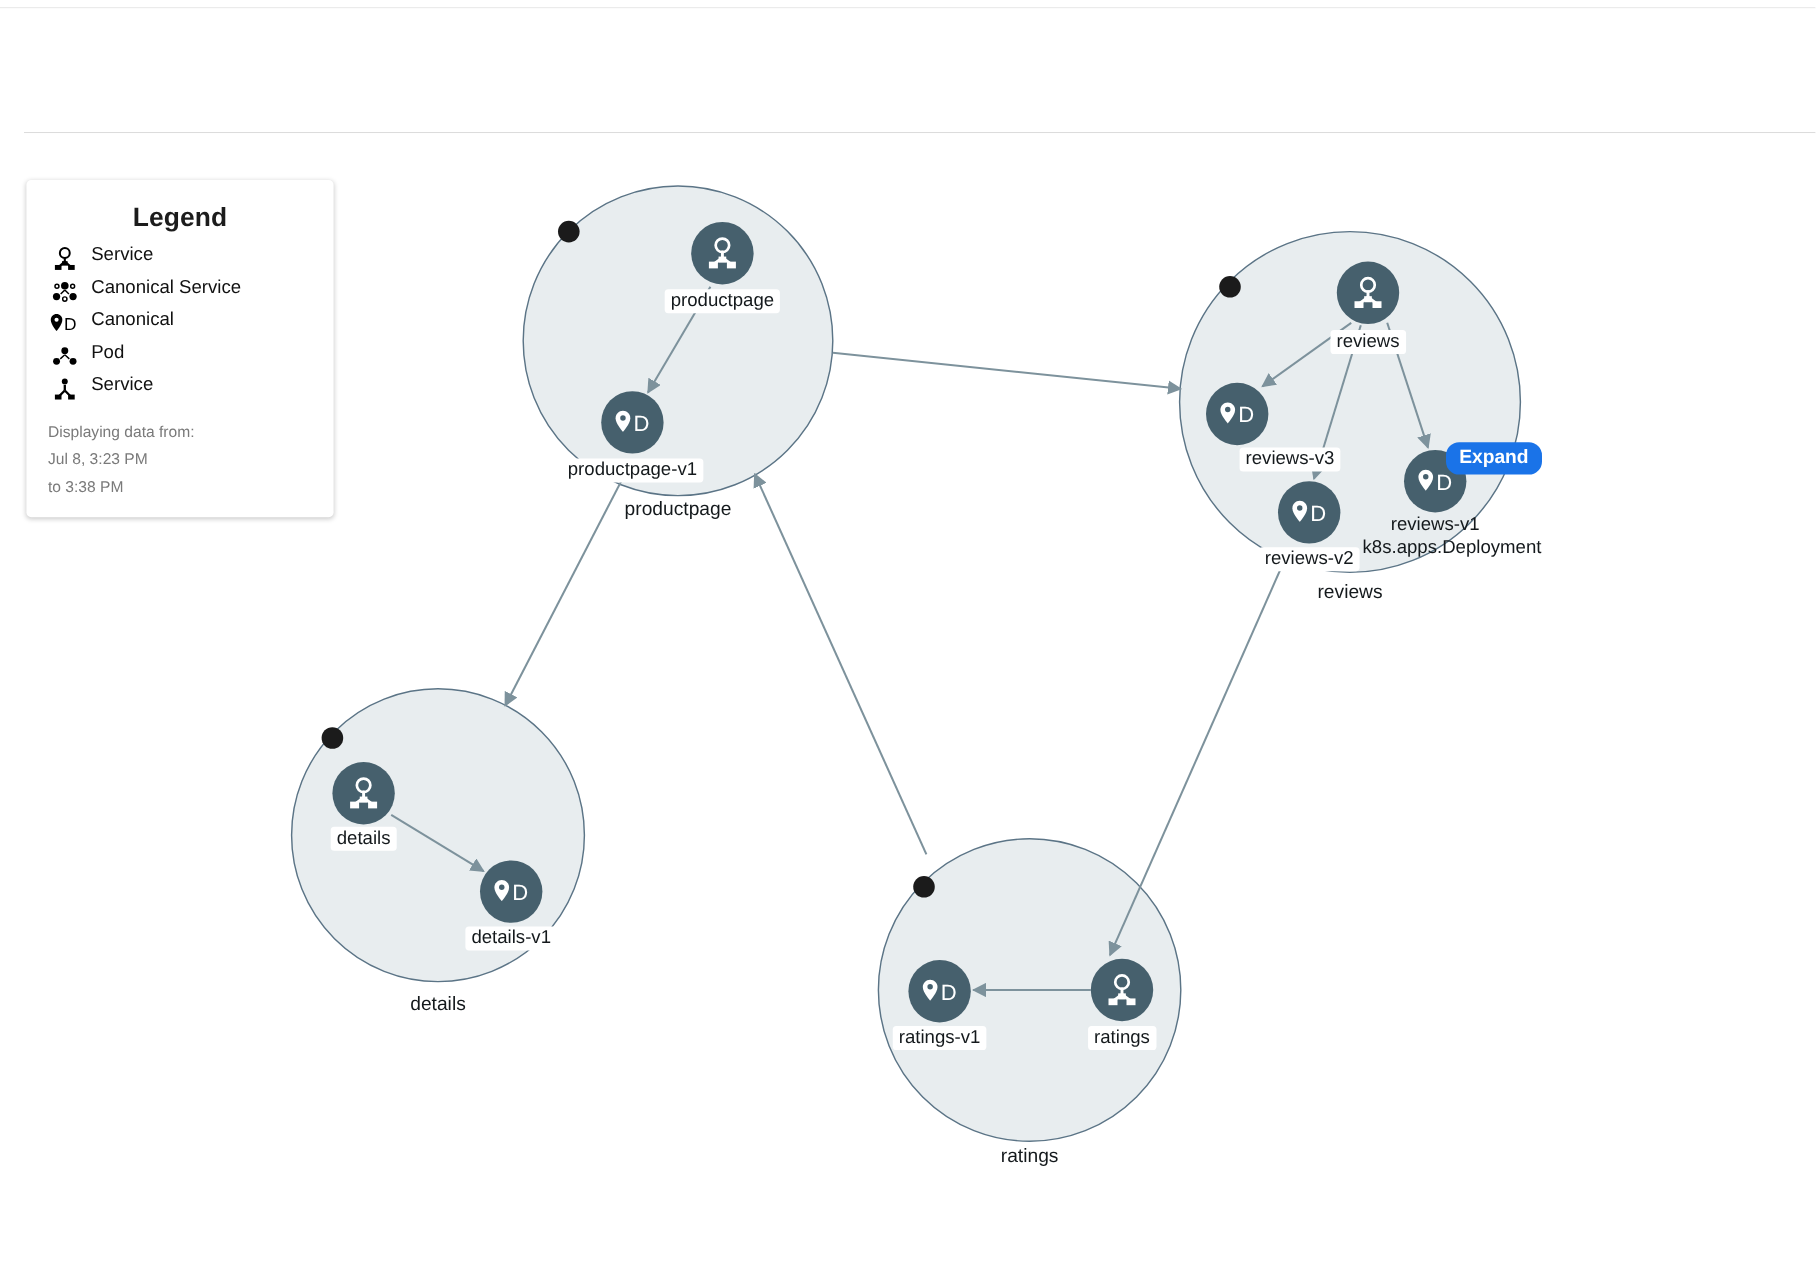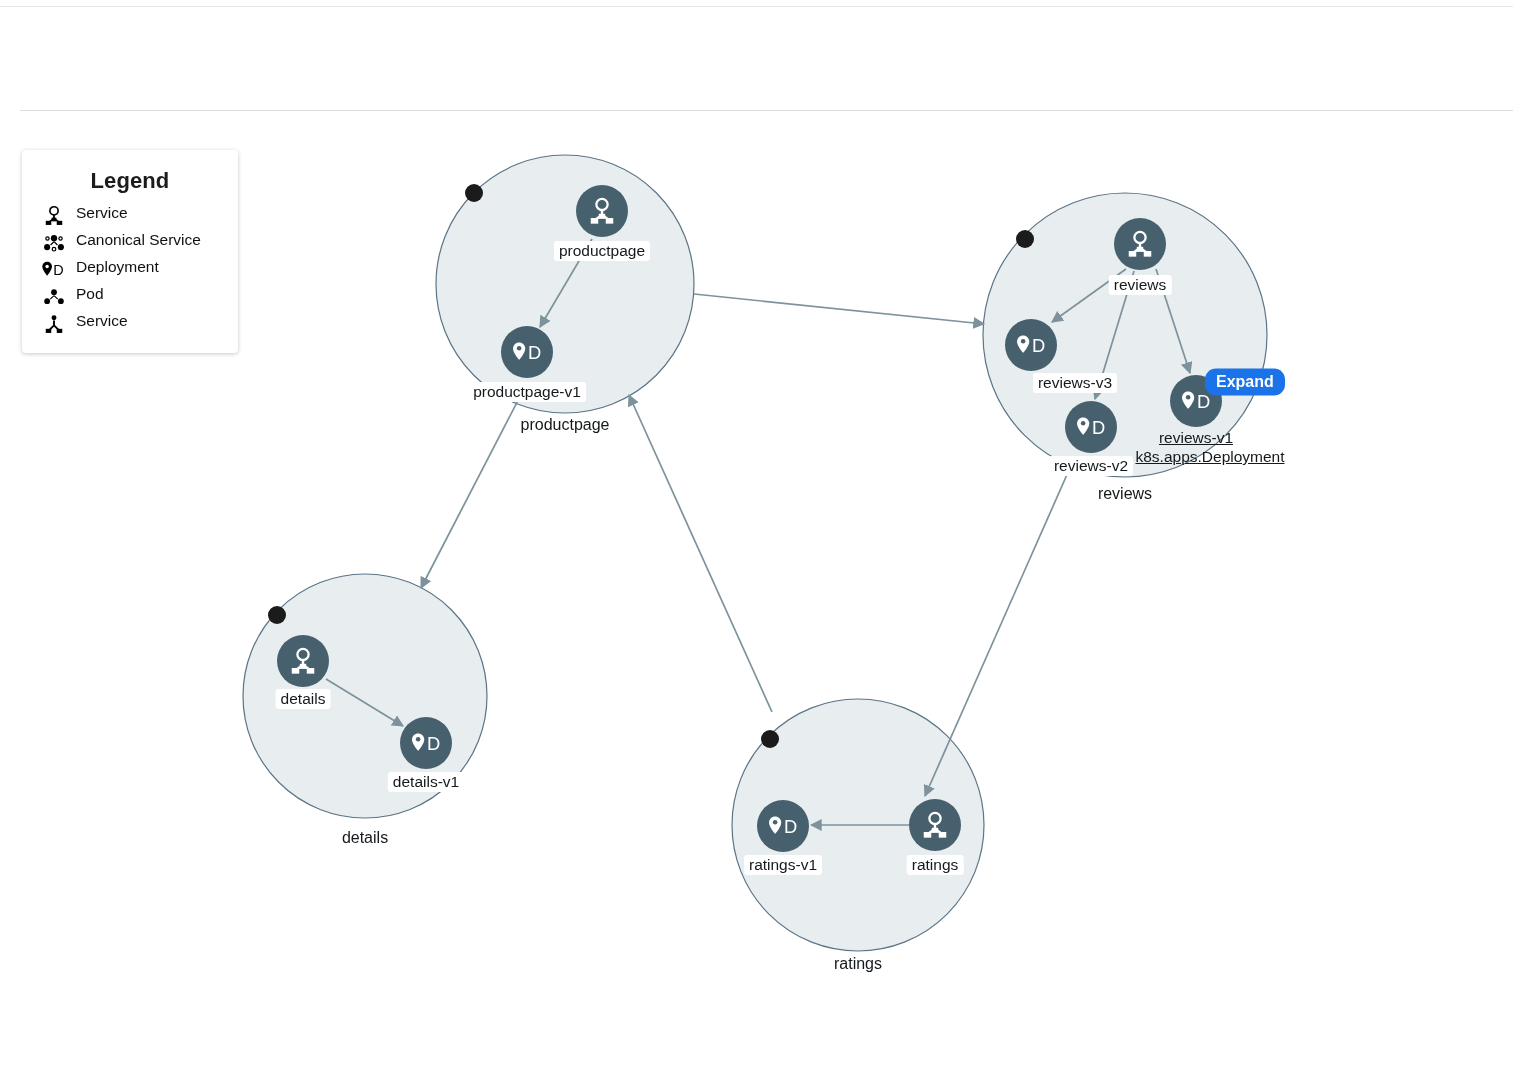--- a/index.html
+++ b/index.html
@@ -30,21 +30,21 @@
   #graph-canvas {
     position: absolute; left: 0; top: 111px;
     width: 1513px; height: 962px;
     background: #ffffff;
   }
   #graph-svg { position: absolute; left: 0; top: 0; }
 
   
   .legend {
     position: absolute; left: 22px; top: 150px;
-    width: 216px;
+    width: 256px;
     background: #ffffff;
     border-radius: 4px;
     box-shadow: 0 1px 4px rgba(0,0,0,0.22);
     padding: 16px 18px 14px 18px;
     z-index: 40;
   }
   .legend-title {
     font-size: 22px; font-weight: bold; color: #1c1c1c;
     text-align: center; margin: 2px 0 10px 0; letter-spacing: .1px;
   }
@@ -63,21 +63,21 @@
     position: absolute;
     transform: translate(-50%, 0);
     background: #ffffff;
     border-radius: 3px;
     padding: 1px 5px;
     font-size: 15.5px;
     color: #14191c;
     white-space: nowrap;
     z-index: 25;
   }
-  .nlabel.plain { background: transparent; padding: 0; z-index: 18; text-decoration: underline; }
+  .nlabel.plain { background: transparent; padding: 0; z-index: 18; }
   .nlabel.behind { z-index: 16; }
   .clabel {
     position: absolute;
     transform: translate(-50%, 0);
     font-size: 16px;
     color: #14191c;
     white-space: nowrap;
     background: transparent;
     z-index: 20;
   }
@@ -250,21 +250,21 @@
     </div>
 
     <div class="legend-row">
       <span class="legend-ico">
         <svg width="30" height="22" viewBox="0 0 40 32" style="color:#000">
           <path d="M10 4 C6.1 4 3 7.1 3 11 C3 16.2 10 24.5 10 24.5 C10 24.5 17 16.2 17 11 C17 7.1 13.9 4 10 4 Z" fill="currentColor"></path>
           <circle cx="10" cy="10.8" r="2.5" fill="#fff"></circle>
           <text x="19" y="23" font-family="Liberation Sans, sans-serif" font-size="21" fill="currentColor">D</text>
         </svg>
       </span>
-      <span class="legend-label">Deployment</span>
+      <span class="legend-label">Canonical</span>
     </div>
 
     <div class="legend-row">
       <span class="legend-ico">
         <svg width="22" height="22" viewBox="0 0 32 32" style="color:#000">
           <circle cx="16" cy="9" r="4.2" fill="currentColor"></circle>
           <circle cx="6" cy="22" r="4.2" fill="currentColor"></circle>
           <circle cx="26" cy="22" r="4.2" fill="currentColor"></circle>
           <path d="M16 14 L10.5 19 M16 14 L21.5 19" stroke="currentColor" stroke-width="1.7"></path>
         </svg>
@@ -278,15 +278,20 @@
           <circle cx="16" cy="7" r="3.6" fill="currentColor"></circle>
           <path d="M16 11 L16 18" stroke="currentColor" stroke-width="2.8"></path>
           <path d="M16 18 L9 25 M16 18 L23 25" stroke="currentColor" stroke-width="2.8"></path>
           <rect x="4" y="23" width="8" height="6" fill="currentColor"></rect>
           <rect x="20" y="23" width="8" height="6" fill="currentColor"></rect>
         </svg>
       </span>
       <span class="legend-label">Service</span>
     </div>
 
+    <div class="legend-foot">
+      <div>Displaying data from:</div>
+      <div>Jul 8, 3:23 PM</div>
+      <div>to 3:38 PM</div>
+    </div>
   </div>
 
 </div>
 
 </body></html>

